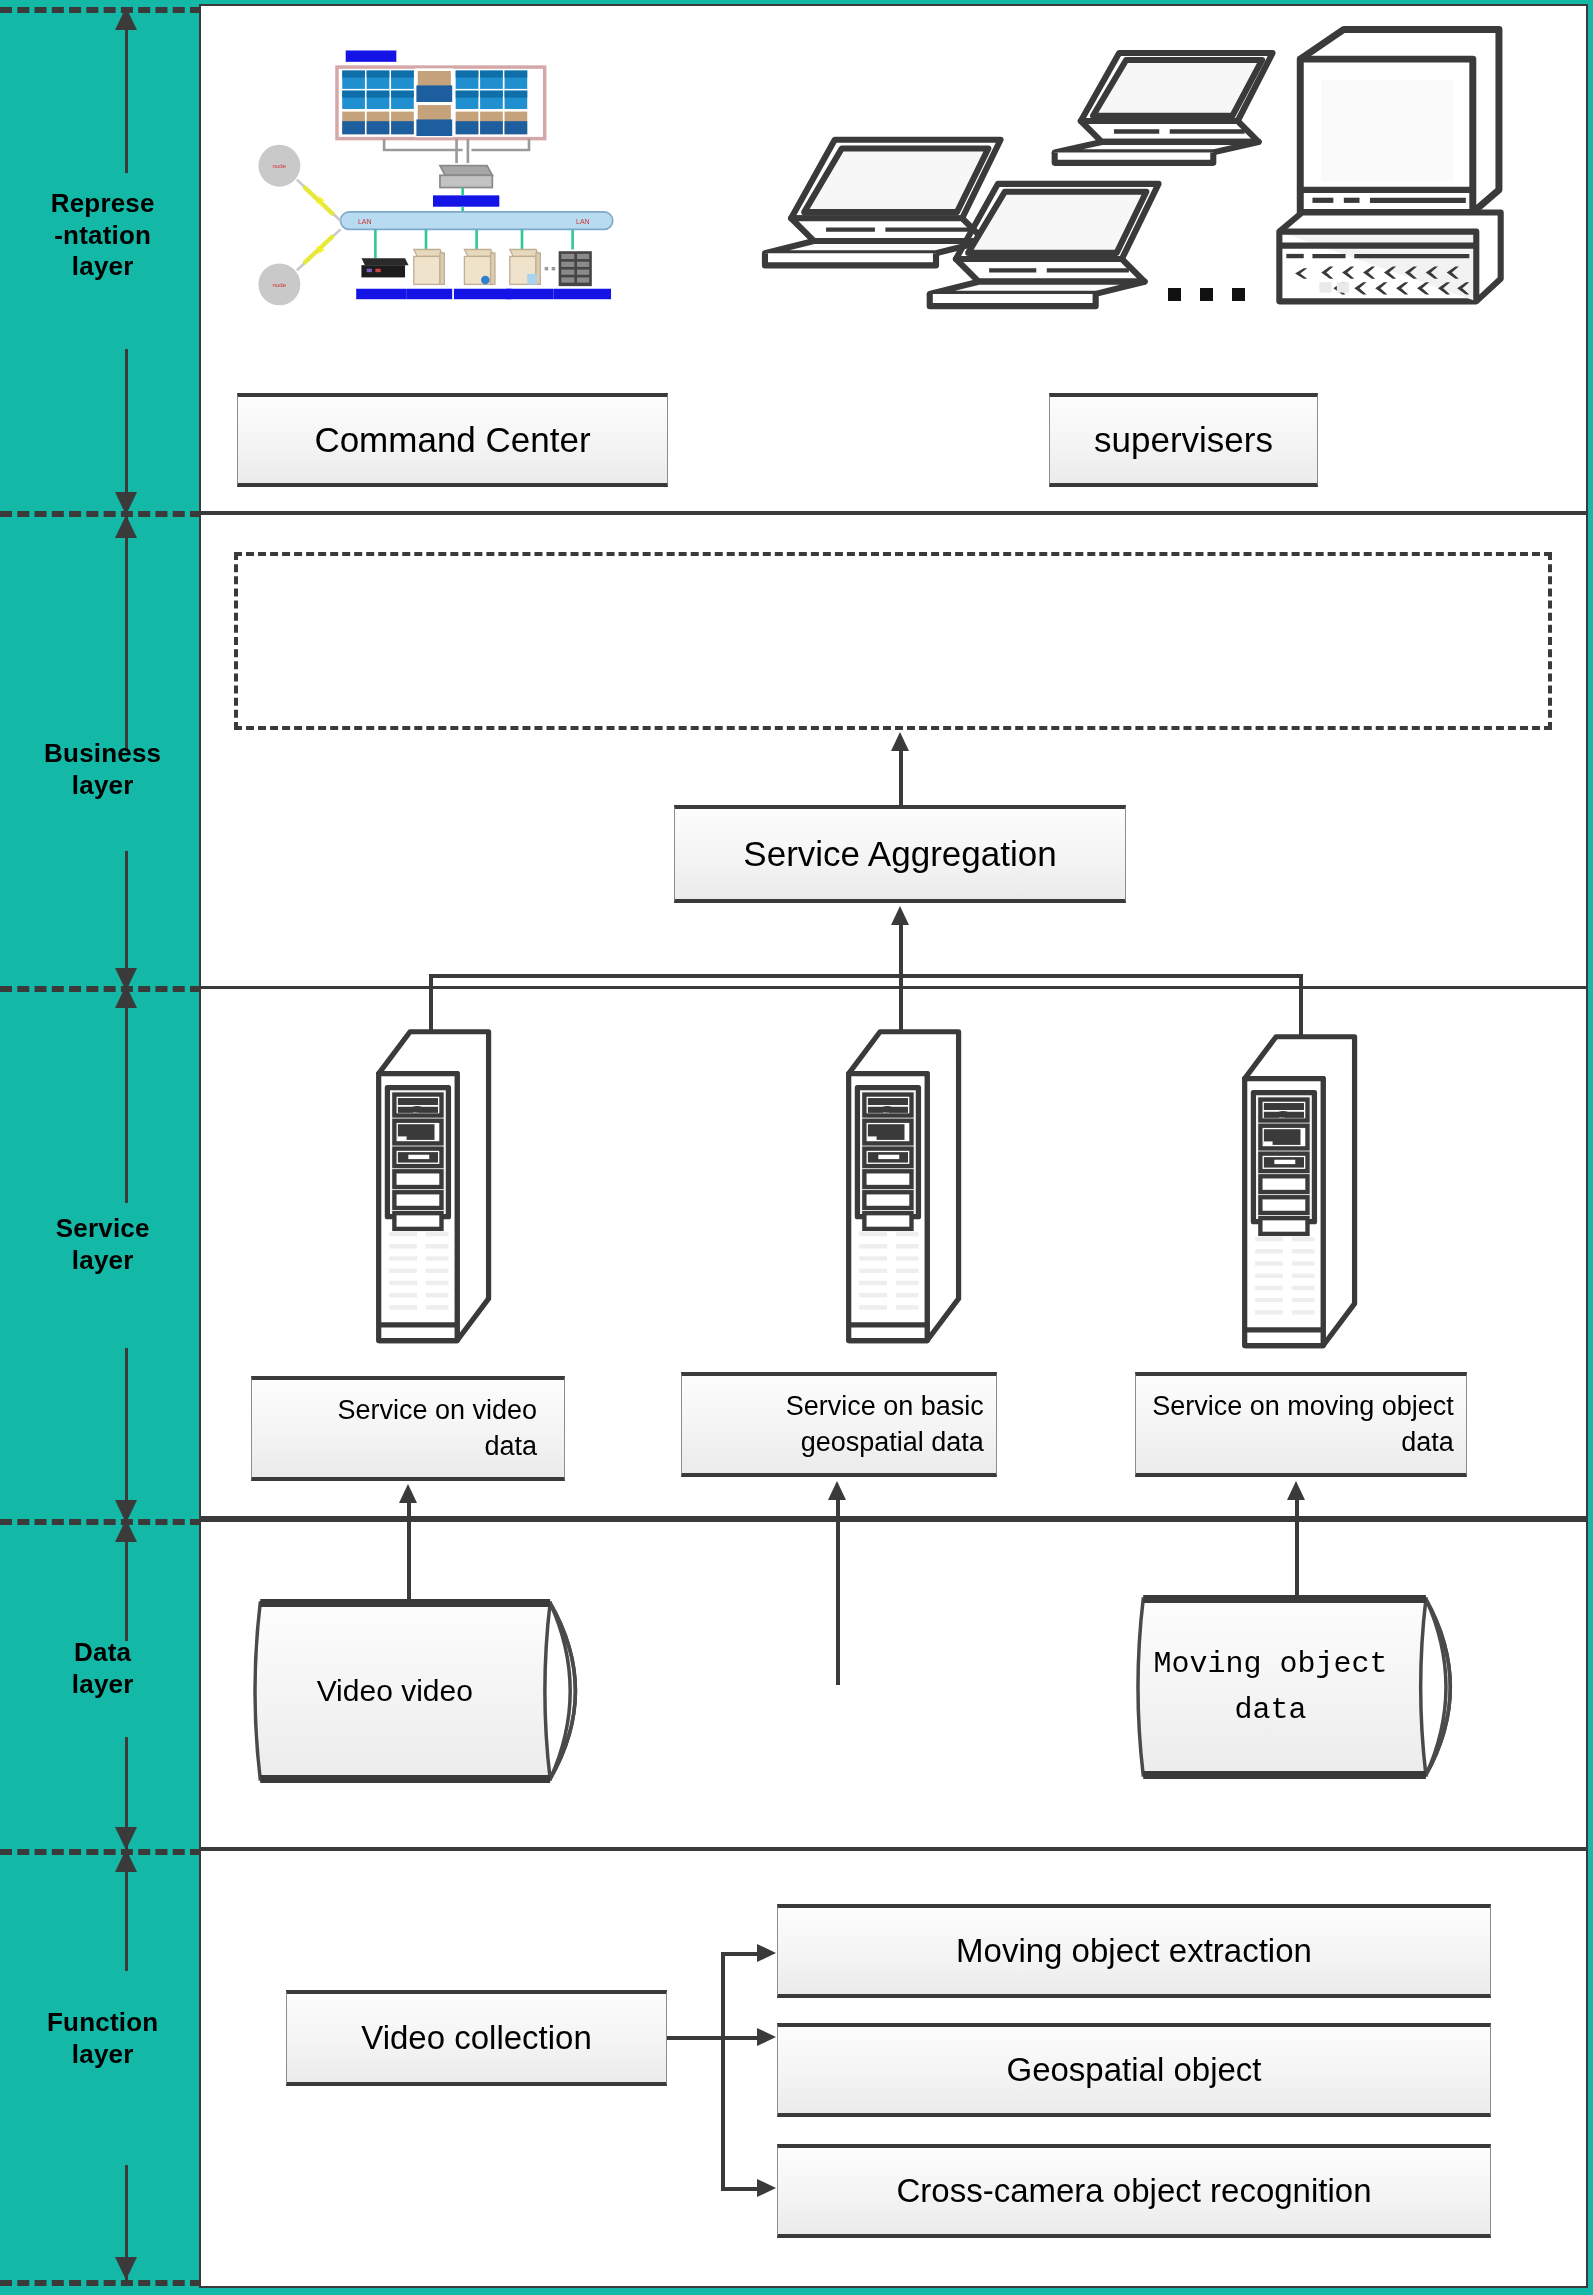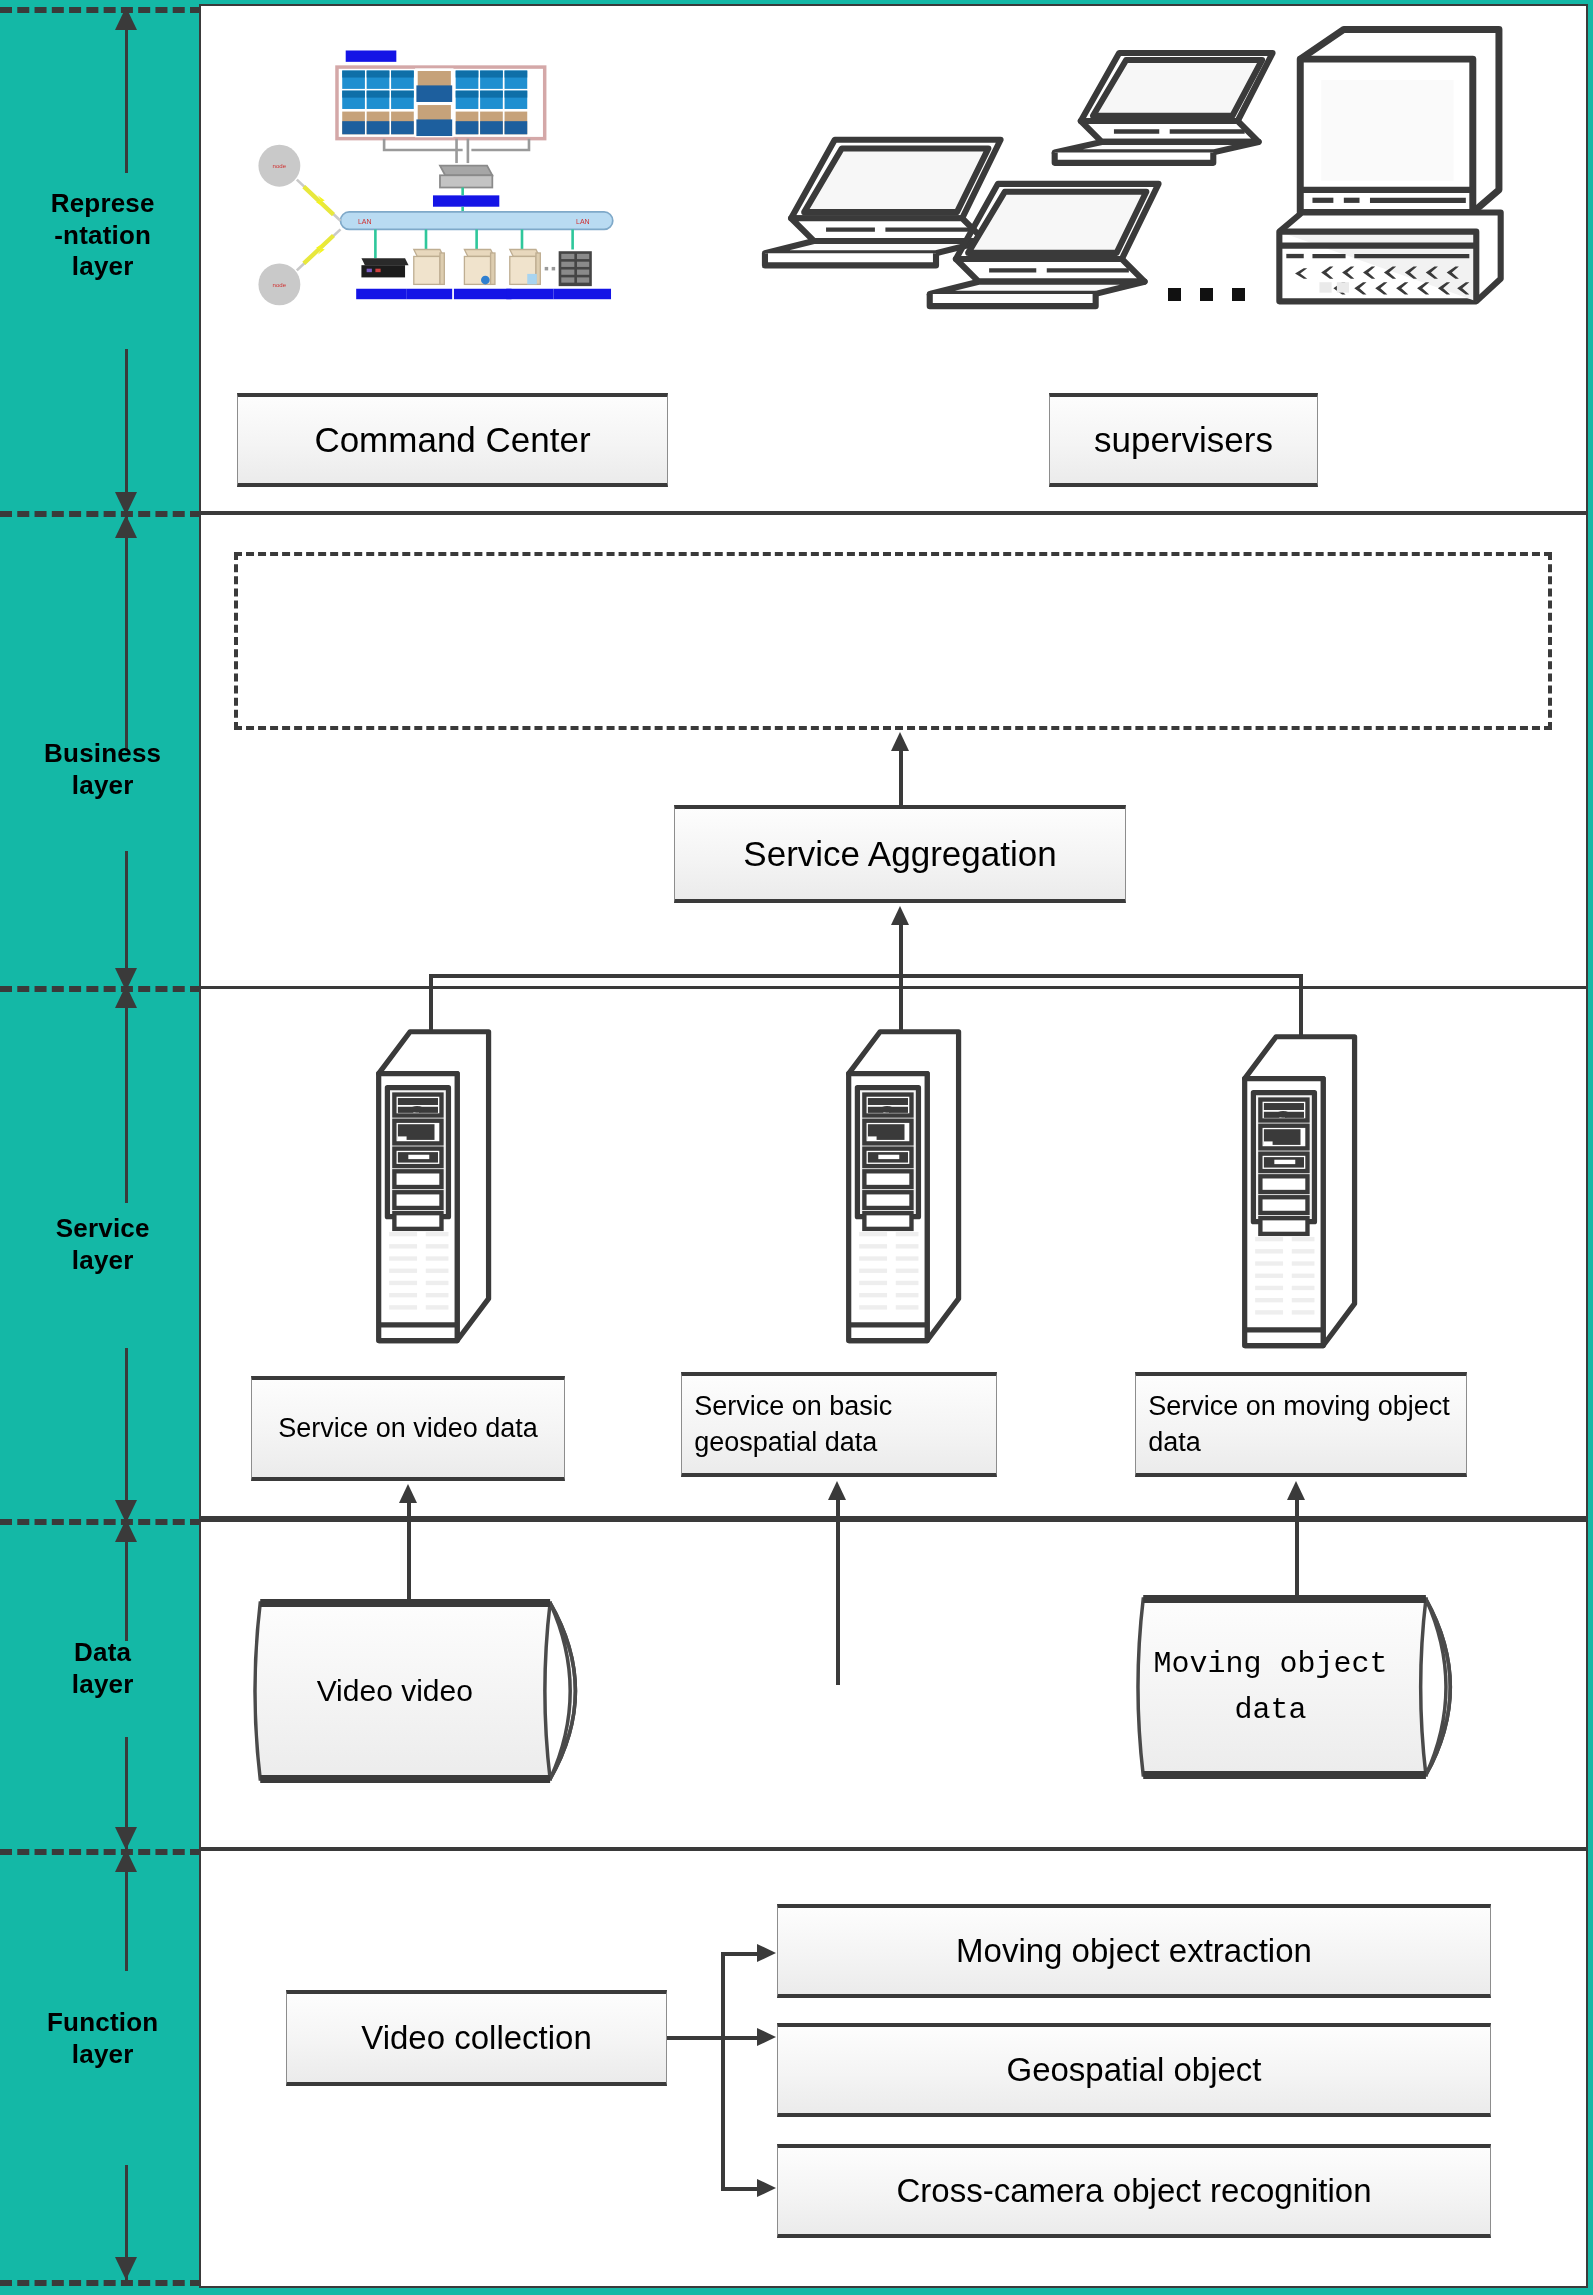--- a/index.html
+++ b/index.html
@@ -20,21 +20,21 @@
   .rail-arrow .head-dn{bottom:0;border-top:23px solid #3a3a3a;}
 
   
   #frame{position:absolute;left:199px;top:4.4px;width:1389px;height:2284px;
       border:2.6px solid #3a3a3a;box-sizing:border-box;background:#fff;}
 
   
   .nodebox{position:absolute;box-sizing:border-box;
       border:1.7px solid #8d8d8d;border-top:4.4px solid #3a3a3a;border-bottom:4.4px solid #3a3a3a;
       background:linear-gradient(to bottom,#fdfdfd 0%,#f4f4f4 55%,#ebebeb 100%);
-      display:flex;align-items:center;justify-content:center;text-align:left;color:#000;
+      display:flex;align-items:center;justify-content:center;text-align:right;color:#000;
       line-height:1.3;}
   .dashbox{position:absolute;box-sizing:border-box;border:4.4px dashed #3a3a3a;background:#fff;}
 
   
   .arrow-up{position:absolute;width:3.5px;background:#3a3a3a;}
   .arrow-up::after{content:"";position:absolute;left:-7.9px;top:-17.5px;width:0;height:0;
       border-left:9.6px solid transparent;border-right:9.6px solid transparent;
       border-bottom:19px solid #3a3a3a;}
   .arrow-right{position:absolute;height:3.5px;background:#3a3a3a;}
   .arrow-right::after{content:"";position:absolute;right:-17.5px;top:-7.9px;width:0;height:0;
@@ -579,21 +579,21 @@
         <line x1="38" y1="320" x2="70" y2="320"></line>
           <line x1="80" y1="320" x2="106" y2="320"></line>
       </g>
       <g stroke="#3a3a3a" stroke-width="6" fill="none">
         <path d="M26 340 L116 340"></path>
         <path d="M26 358 L116 358"></path>
       </g>
     </svg>
   </div>
 
-  <div class="nodebox" style="left:251px;top:1376px;width:314px;height:105px;font-size:27px;padding:0 10px;">
+  <div class="nodebox" style="left:251px;top:1376px;width:314px;height:105px;font-size:27px;padding:0 27px;">
     <span>Service on video data</span>
   </div>
   <div class="nodebox" style="left:681px;top:1372px;width:316px;height:105px;font-size:27px;padding:0 12.2px;">
     <span>Service on basic geospatial data</span>
   </div>
   <div class="nodebox" style="left:1135px;top:1372px;width:332px;height:105px;font-size:27px;padding:0 12.2px;">
     <span>Service on moving object data</span>
   </div>
 
   <div class="arrow-up" style="left:407px;top:1501px;height:105px;"></div>

